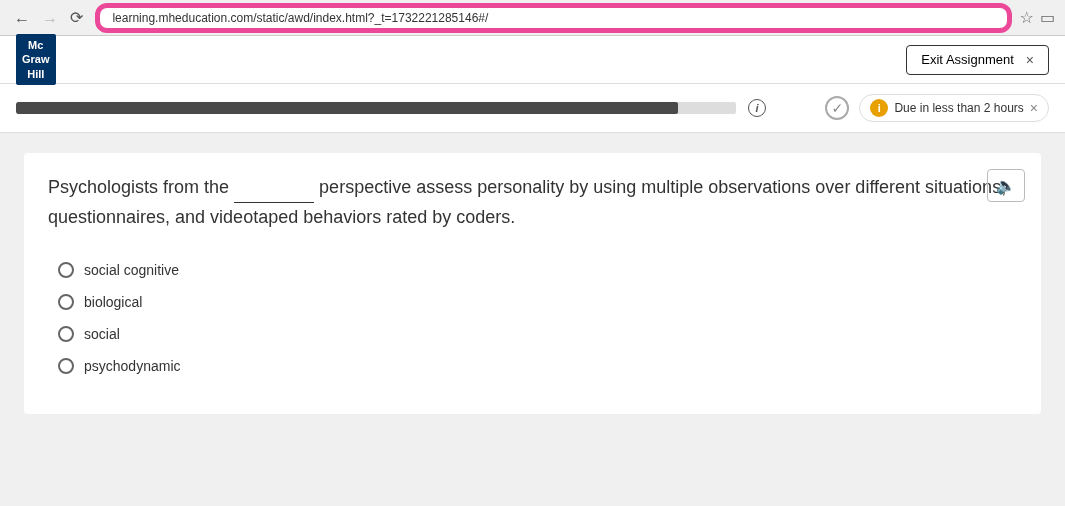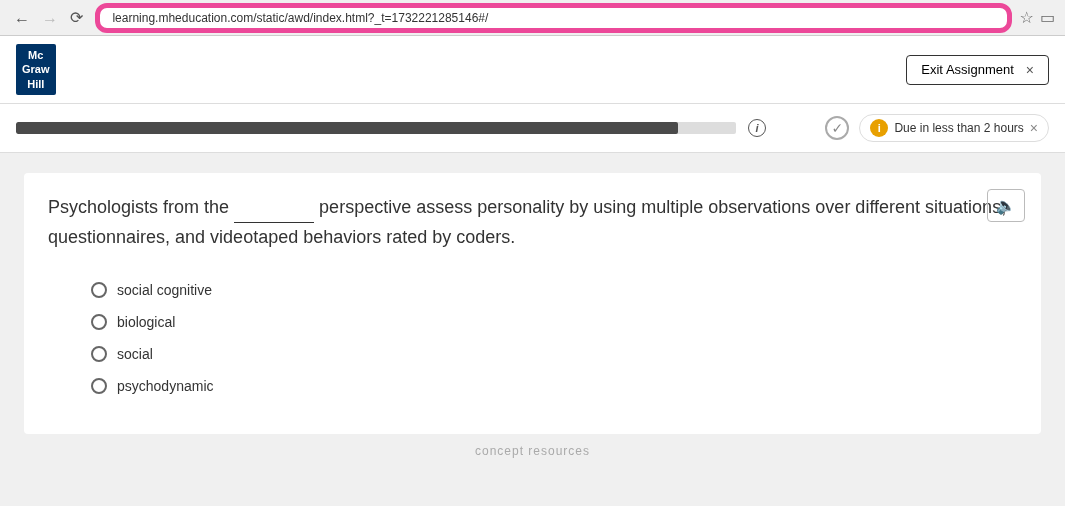--- a/index.html
+++ b/index.html
@@ -55,21 +55,21 @@
     }
 
     
     .app-header {
       display: flex;
       align-items: center;
       justify-content: space-between;
       background: white;
       padding: 8px 16px;
       border-bottom: 1px solid #ddd;
-      height: 68px;
+      height: 48px;
     }
     .logo-box {
       background: #003366;
       color: white;
       font-weight: bold;
       font-size: 11px;
       padding: 4px 6px;
       line-height: 1.3;
       border-radius: 2px;
       text-align: center;
@@ -232,21 +232,20 @@
       gap: 16px;
       padding-left: 10px;
     }
 
     .option-item {
       display: flex;
       align-items: center;
       gap: 10px;
       font-size: 14px;
       cursor: pointer;
-      margin-left: 33px;
     }
 
     .radio-circle {
       width: 16px;
       height: 16px;
       border: 2px solid #666;
       border-radius: 50%;
       display: inline-block;
       flex-shrink: 0;
     }
@@ -336,16 +335,13 @@
         <span>social</span>
       </li>
       <li class="option-item">
         <span class="radio-circle"></span>
         <span>psychodynamic</span>
       </li>
     </ul>
 
   </div>
 
-  <div class="bottom-hint">
-    <span>concept resources</span>
-  </div>
 </div>
 
 </body></html>

